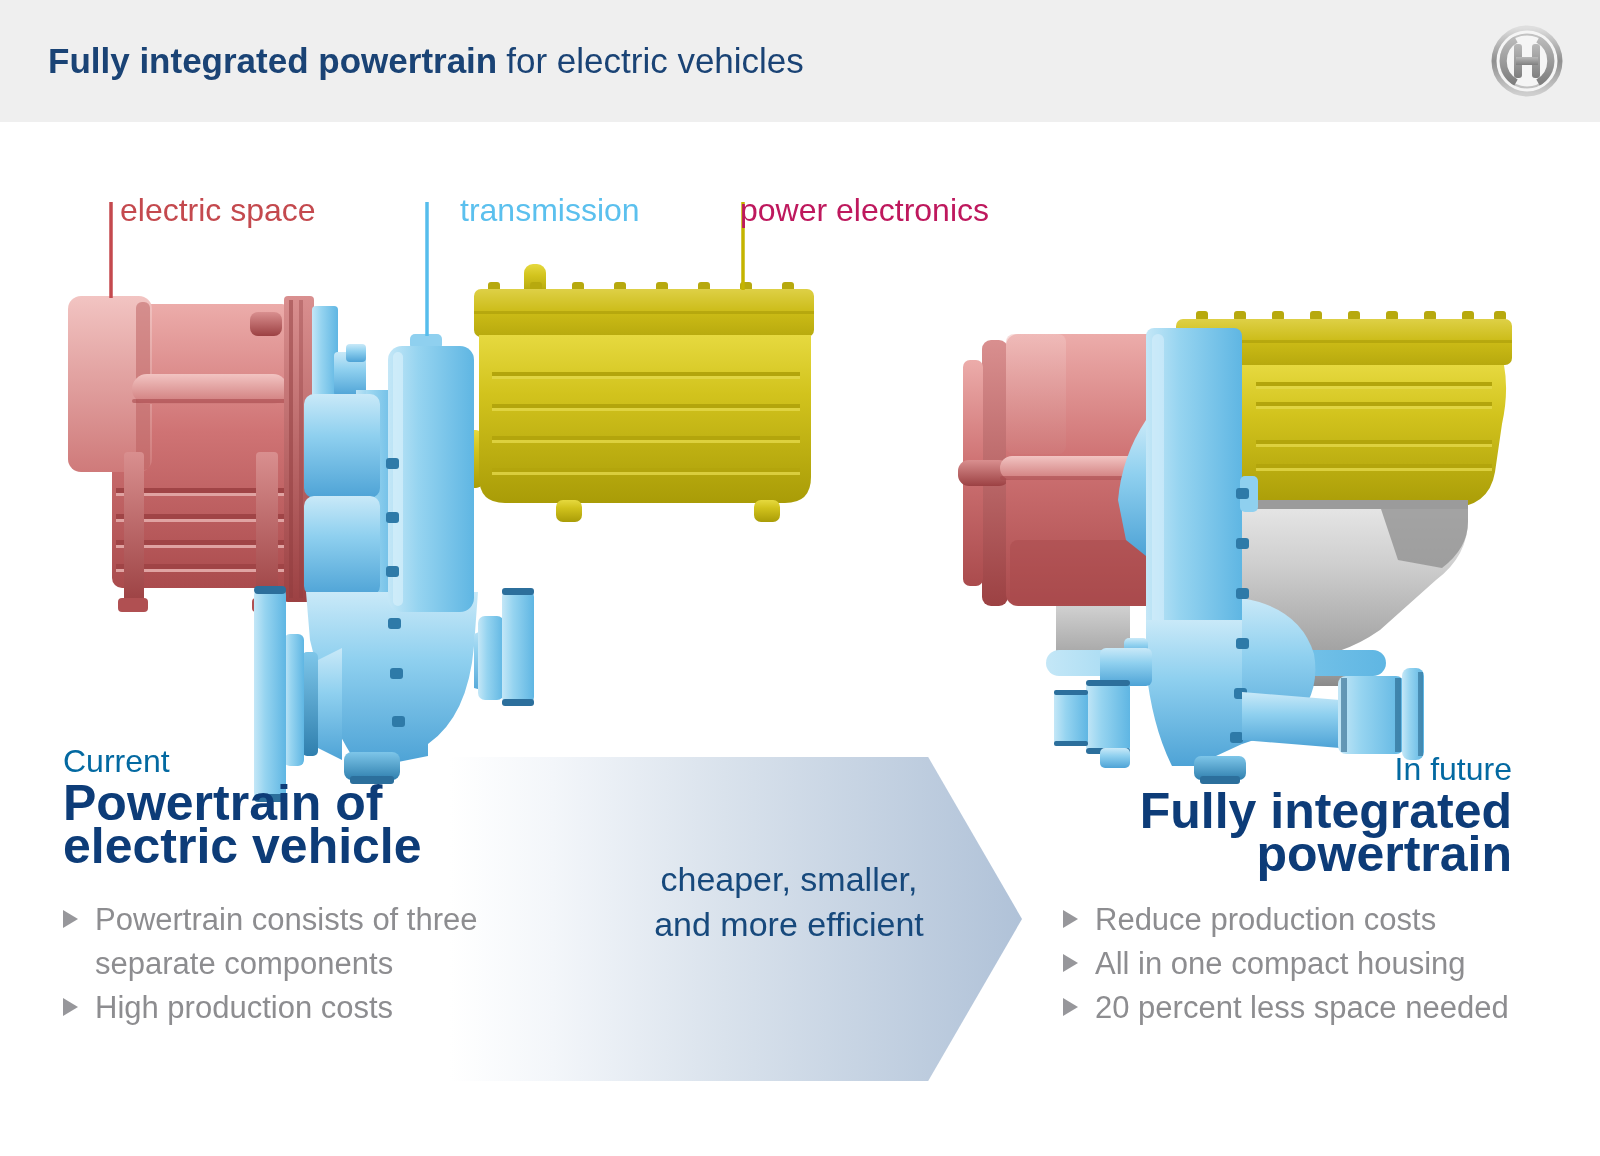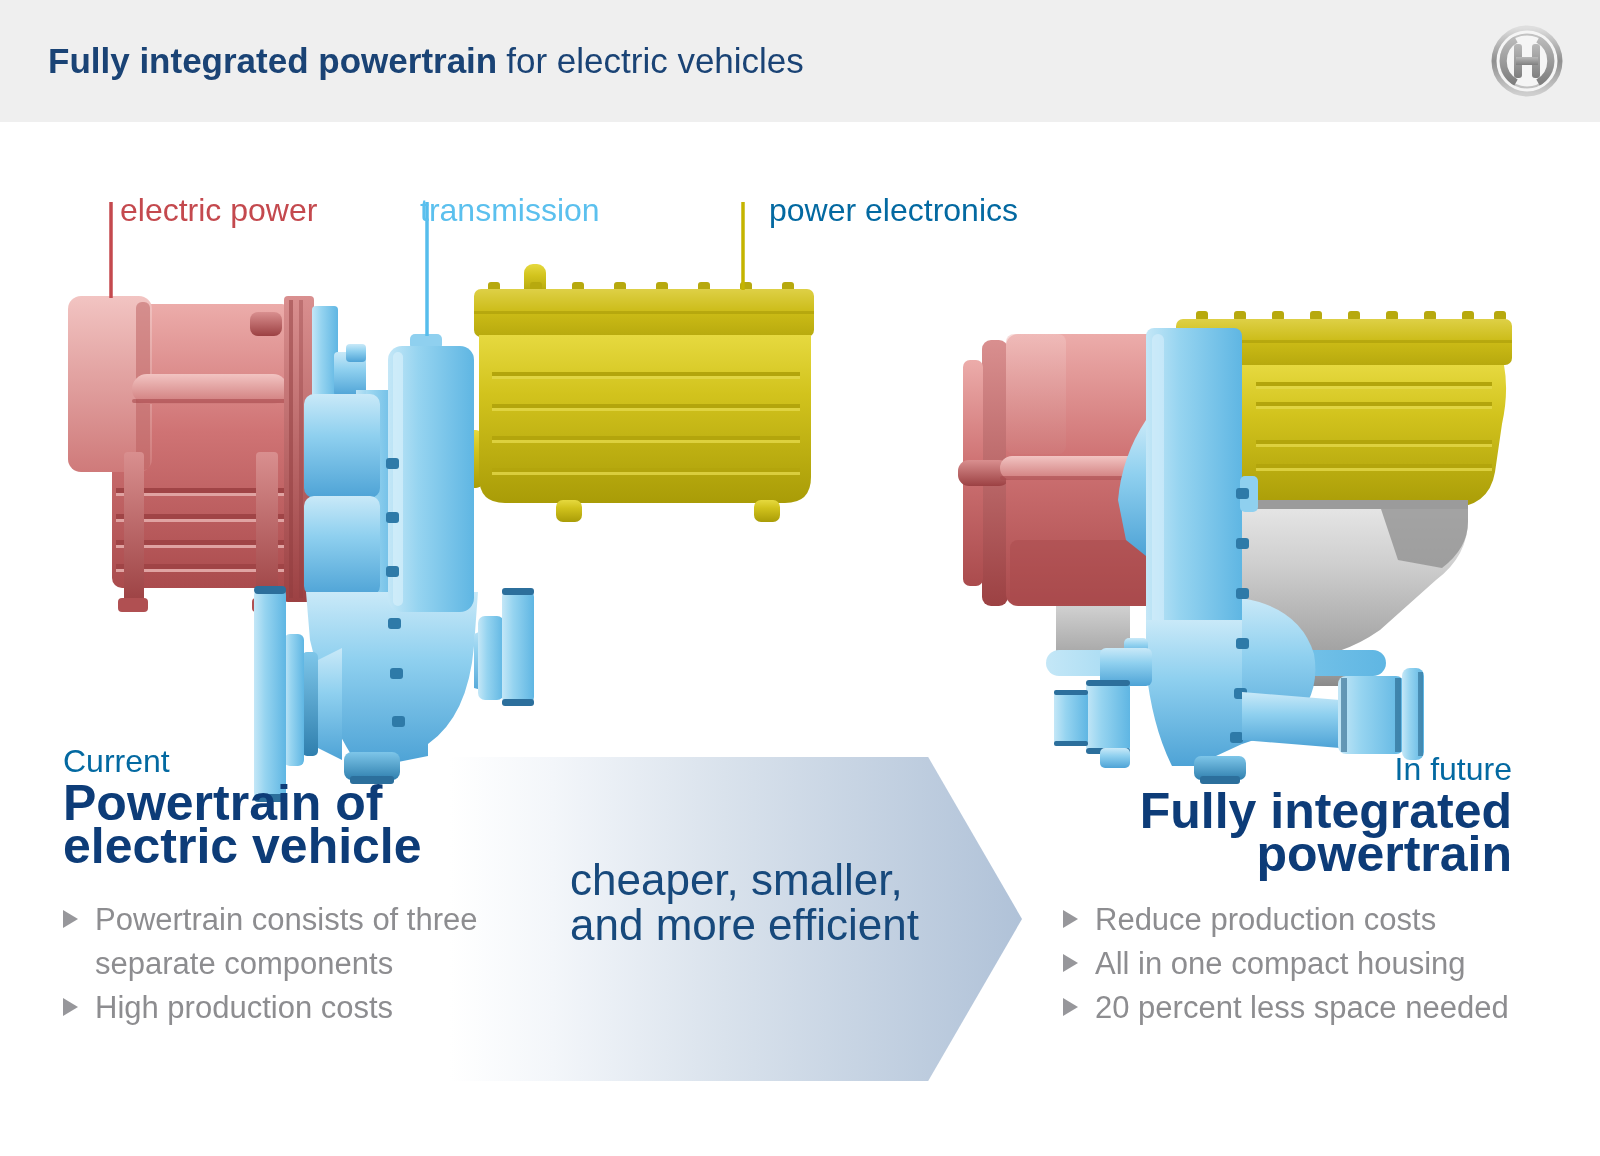--- a/index.html
+++ b/index.html
@@ -9,28 +9,28 @@
   #header{position:absolute;left:0;top:0;width:1600px;height:122px;background:#efefef;padding-left:40px;}
   #page-title{position:absolute;left:48px;top:0;height:122px;display:flex;align-items:center;
               font-size:35px;color:#1a4375;white-space:nowrap;}
   #page-title .t-bold{font-weight:bold;}
   #page-title .t-reg{font-weight:normal;margin-left:9px;}
   #brand{position:absolute;right:76px;top:0;height:122px;display:flex;align-items:center;gap:18px;}
   #brand-word{font-size:56px;font-weight:bold;color:#e30613;letter-spacing:1px;line-height:1;}
   
   .comp-label{position:absolute;top:192px;font-size:32px;white-space:nowrap;}
   #label-electric-motor{left:120px;color:#c4494e;}
-  #label-transmission{left:420px;color:#5bc0ee;}
-  #label-power-electronics{left:769px;color:#0369a1;}
+  #label-transmission{left:460px;color:#5bc0ee;}
+  #label-power-electronics{left:740px;color:#be185d;}
   
   #arrow{position:absolute;left:450px;top:757px;width:572px;height:324px;
          background:linear-gradient(90deg,#ffffff 0%,#f3f6fa 18%,#d9e2ec 48%,#b0c2d8 100%);
          clip-path:polygon(0 0,83.6% 0,100% 50%,83.6% 100%,0 100%);}
-  #arrow-text{position:absolute;left:120px;top:100px;width:406px;text-align:left;
-              font-size:44px;line-height:45px;color:#17497c;}
+  #arrow-text{position:absolute;left:136px;top:100px;width:406px;text-align:center;
+              font-size:34px;line-height:45px;color:#17497c;}
   
   .eyebrow{font-size:32px;color:#0369a1;line-height:42px;}
   .block-title{font-size:50px;font-weight:bold;color:#0d3c78;line-height:43px;}
   #current-block{position:absolute;left:63px;top:740px;text-align:left;}
   #future-block{position:absolute;right:88px;top:748px;text-align:right;}
   .bullets{position:absolute;top:902px;}
   #current-bullets{left:63px;}
   #future-bullets{left:1063px;}
   .b-row{display:flex;align-items:baseline;height:44px;font-size:31px;color:#8d8d90;white-space:nowrap;}
   .tri{flex:0 0 auto;width:0;height:0;border-left:15px solid #97979b;
@@ -317,21 +317,21 @@
         <polygon points="1242,692 1340,700 1340,748 1242,740" fill="url(#gBlue)"></polygon>
         <rect x="1338" y="676" width="66" height="78" rx="8" fill="url(#gBlueCol)"></rect>
         <rect x="1341" y="678" width="6" height="74" fill="#1d5a80" opacity="0.55"></rect>
         <rect x="1395" y="678" width="6" height="74" fill="#1d5a80" opacity="0.55"></rect>
         <rect x="1402" y="668" width="22" height="92" rx="8" fill="url(#gBlueCol)"></rect>
         <rect x="1418" y="672" width="5" height="84" fill="#1d5a80" opacity="0.5"></rect>
       </g>
     </g>
   </svg>
 
-  <div id="label-electric-motor" class="comp-label">electric power</div>
+  <div id="label-electric-motor" class="comp-label">electric space</div>
   <div id="label-transmission" class="comp-label">transmission</div>
   <div id="label-power-electronics" class="comp-label">power electronics</div>
 
   <div id="current-block">
     <div class="eyebrow">Current</div>
     <div class="block-title">Powertrain of</div>
     <div class="block-title">electric vehicle</div>
   </div>
   <div id="current-bullets" class="bullets">
     <div class="b-row">

